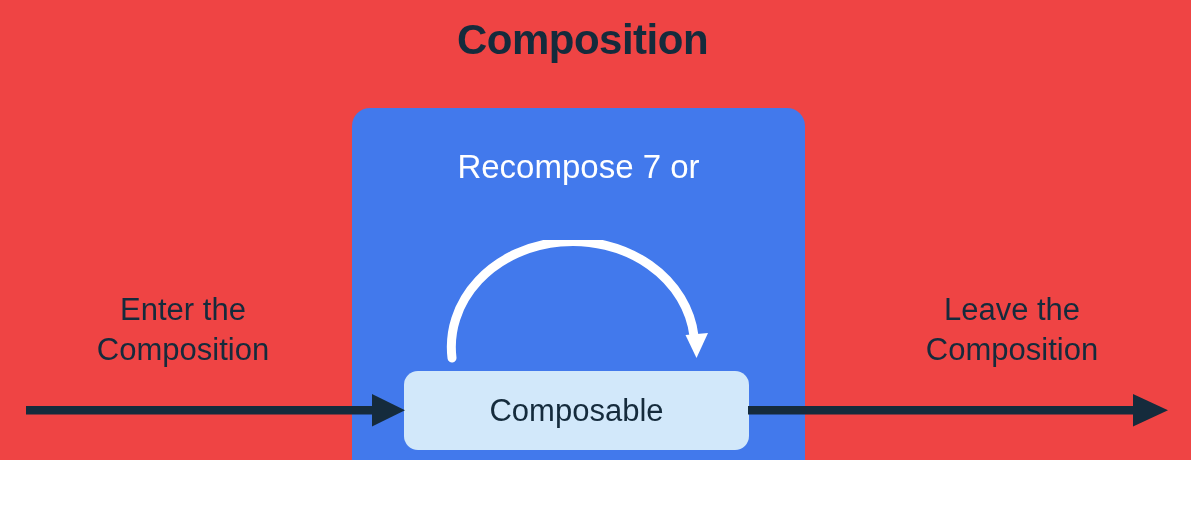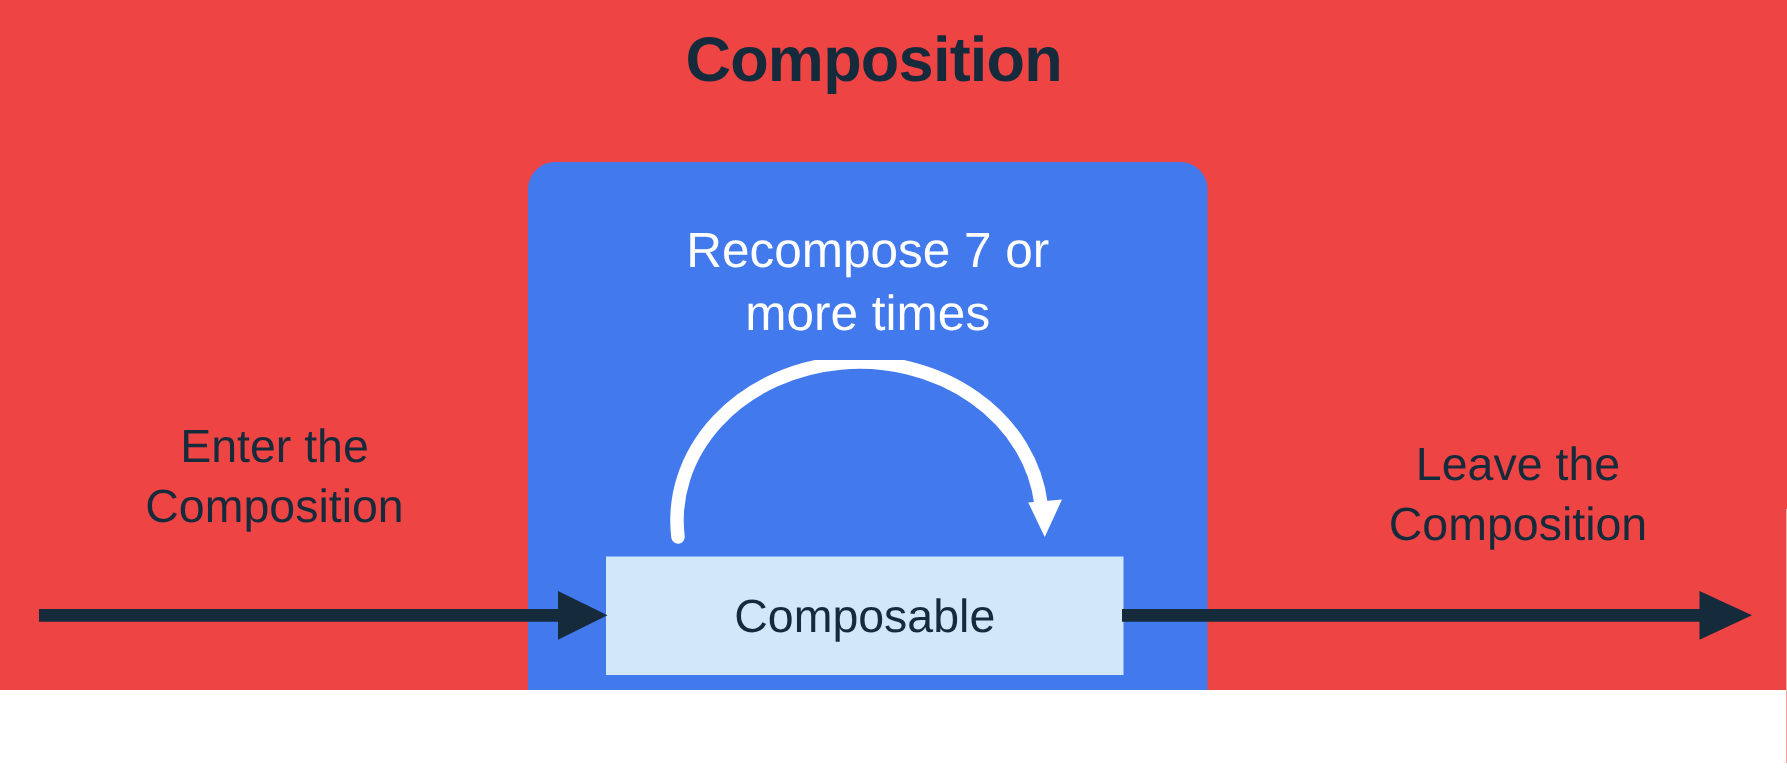--- a/index.html
+++ b/index.html
@@ -66,21 +66,21 @@
   }
 
   
   #composable-node {
     position: absolute;
     left: 404px;
     top: 371px;
     width: 345px;
     height: 79px;
     background: #D2E8FA;
-    border-radius: 0;
+    border-radius: 14px;
     display: flex;
     align-items: center;
     justify-content: center;
   }
   #composable-label {
     font-size: 31px;
     color: #152B3C;
     line-height: 1;
   }
 
@@ -95,35 +95,34 @@
 
   
   .side-caption {
     position: absolute;
     text-align: center;
     font-size: 31px;
     color: #152B3C;
     line-height: 1.30;
     font-weight: 400;
   }
-  #enter-caption { left: 33px;  top: 278px; width: 300px; }
+  #enter-caption { left: 33px;  top: 290px; width: 300px; }
   #leave-caption { left: 862px; top: 290px; width: 300px; }
 </style>
 </head>
 <body>
 
 <div id="canvas">
 
   <div id="diagram-title">Composition</div>
 
   <div id="composition-box"></div>
 
   <div id="recompose-label">
     <div>Recompose 7 or</div>
-    <div>more times</div>
   </div>
 
   <svg id="recompose-arc" viewBox="0 0 300 130">
     <path d="M 22 118 A 106 92 0 0 1 264 96" fill="none" stroke="#FFFFFF" stroke-width="9" stroke-linecap="round"></path>
     <polygon points="255.5,95 278,93 266.5,118" fill="#FFFFFF"></polygon>
   </svg>
 
   <div id="composable-node">
     <span id="composable-label">Composable</span>
   </div>

